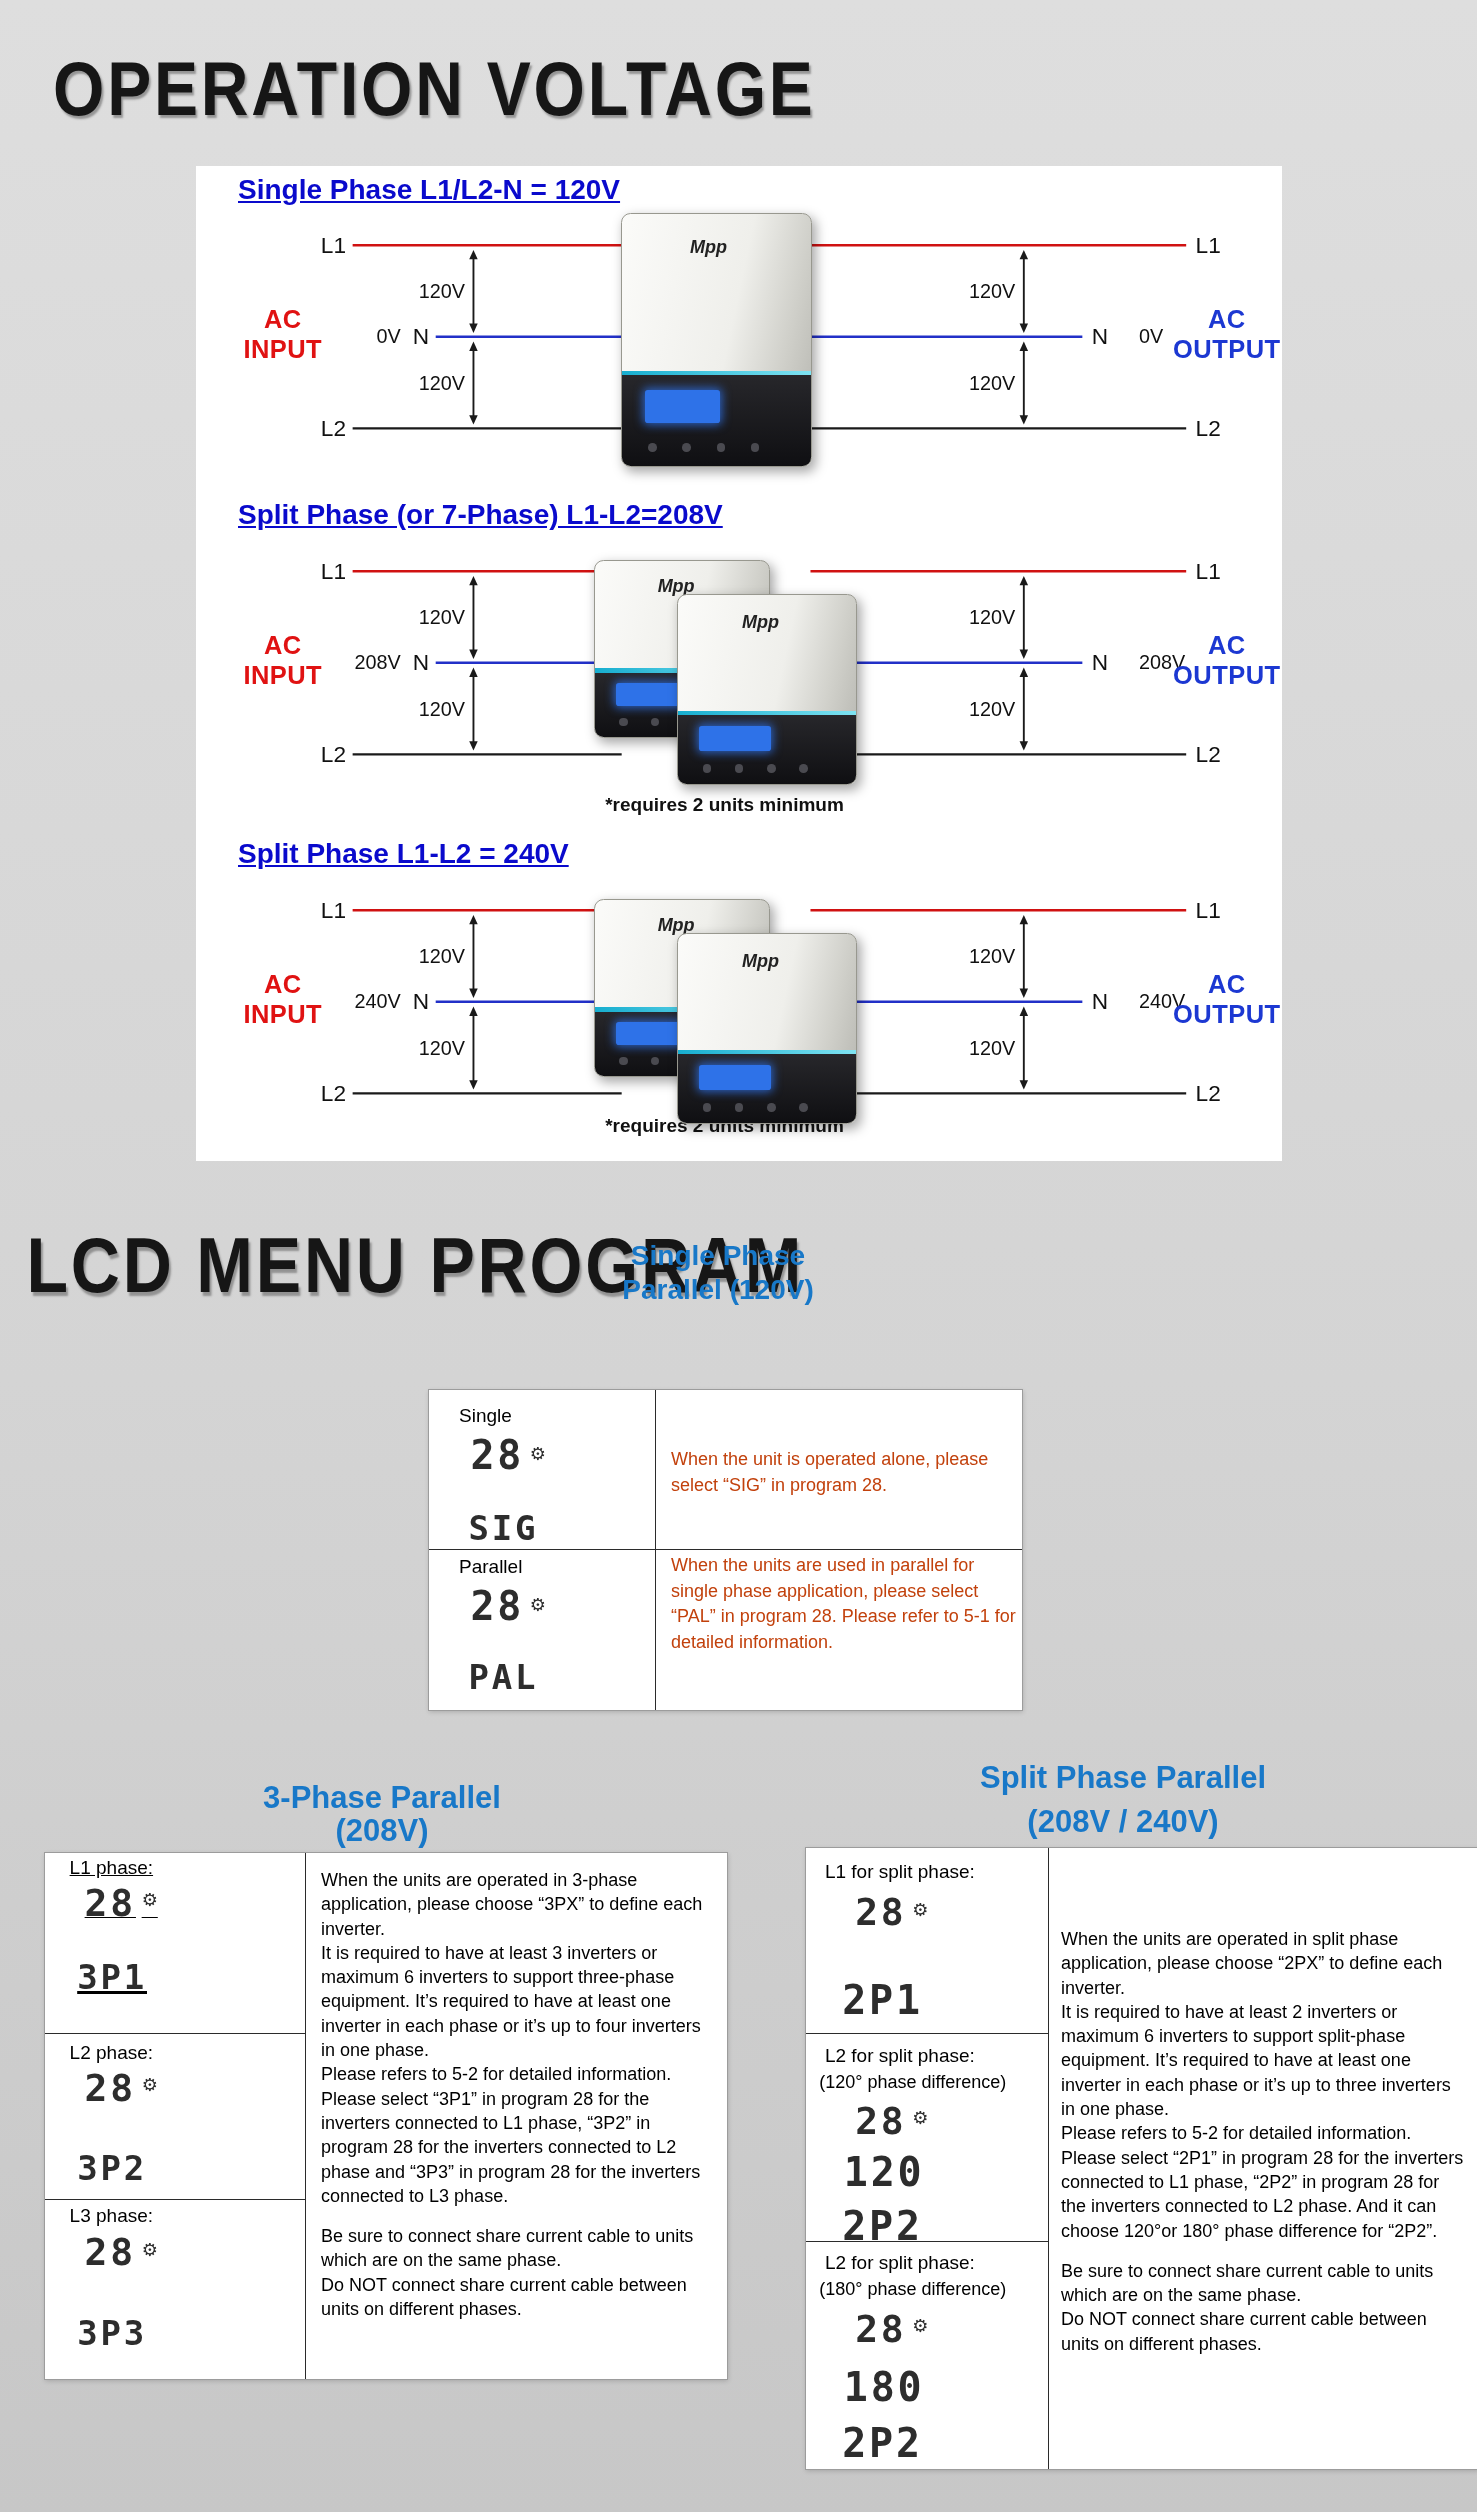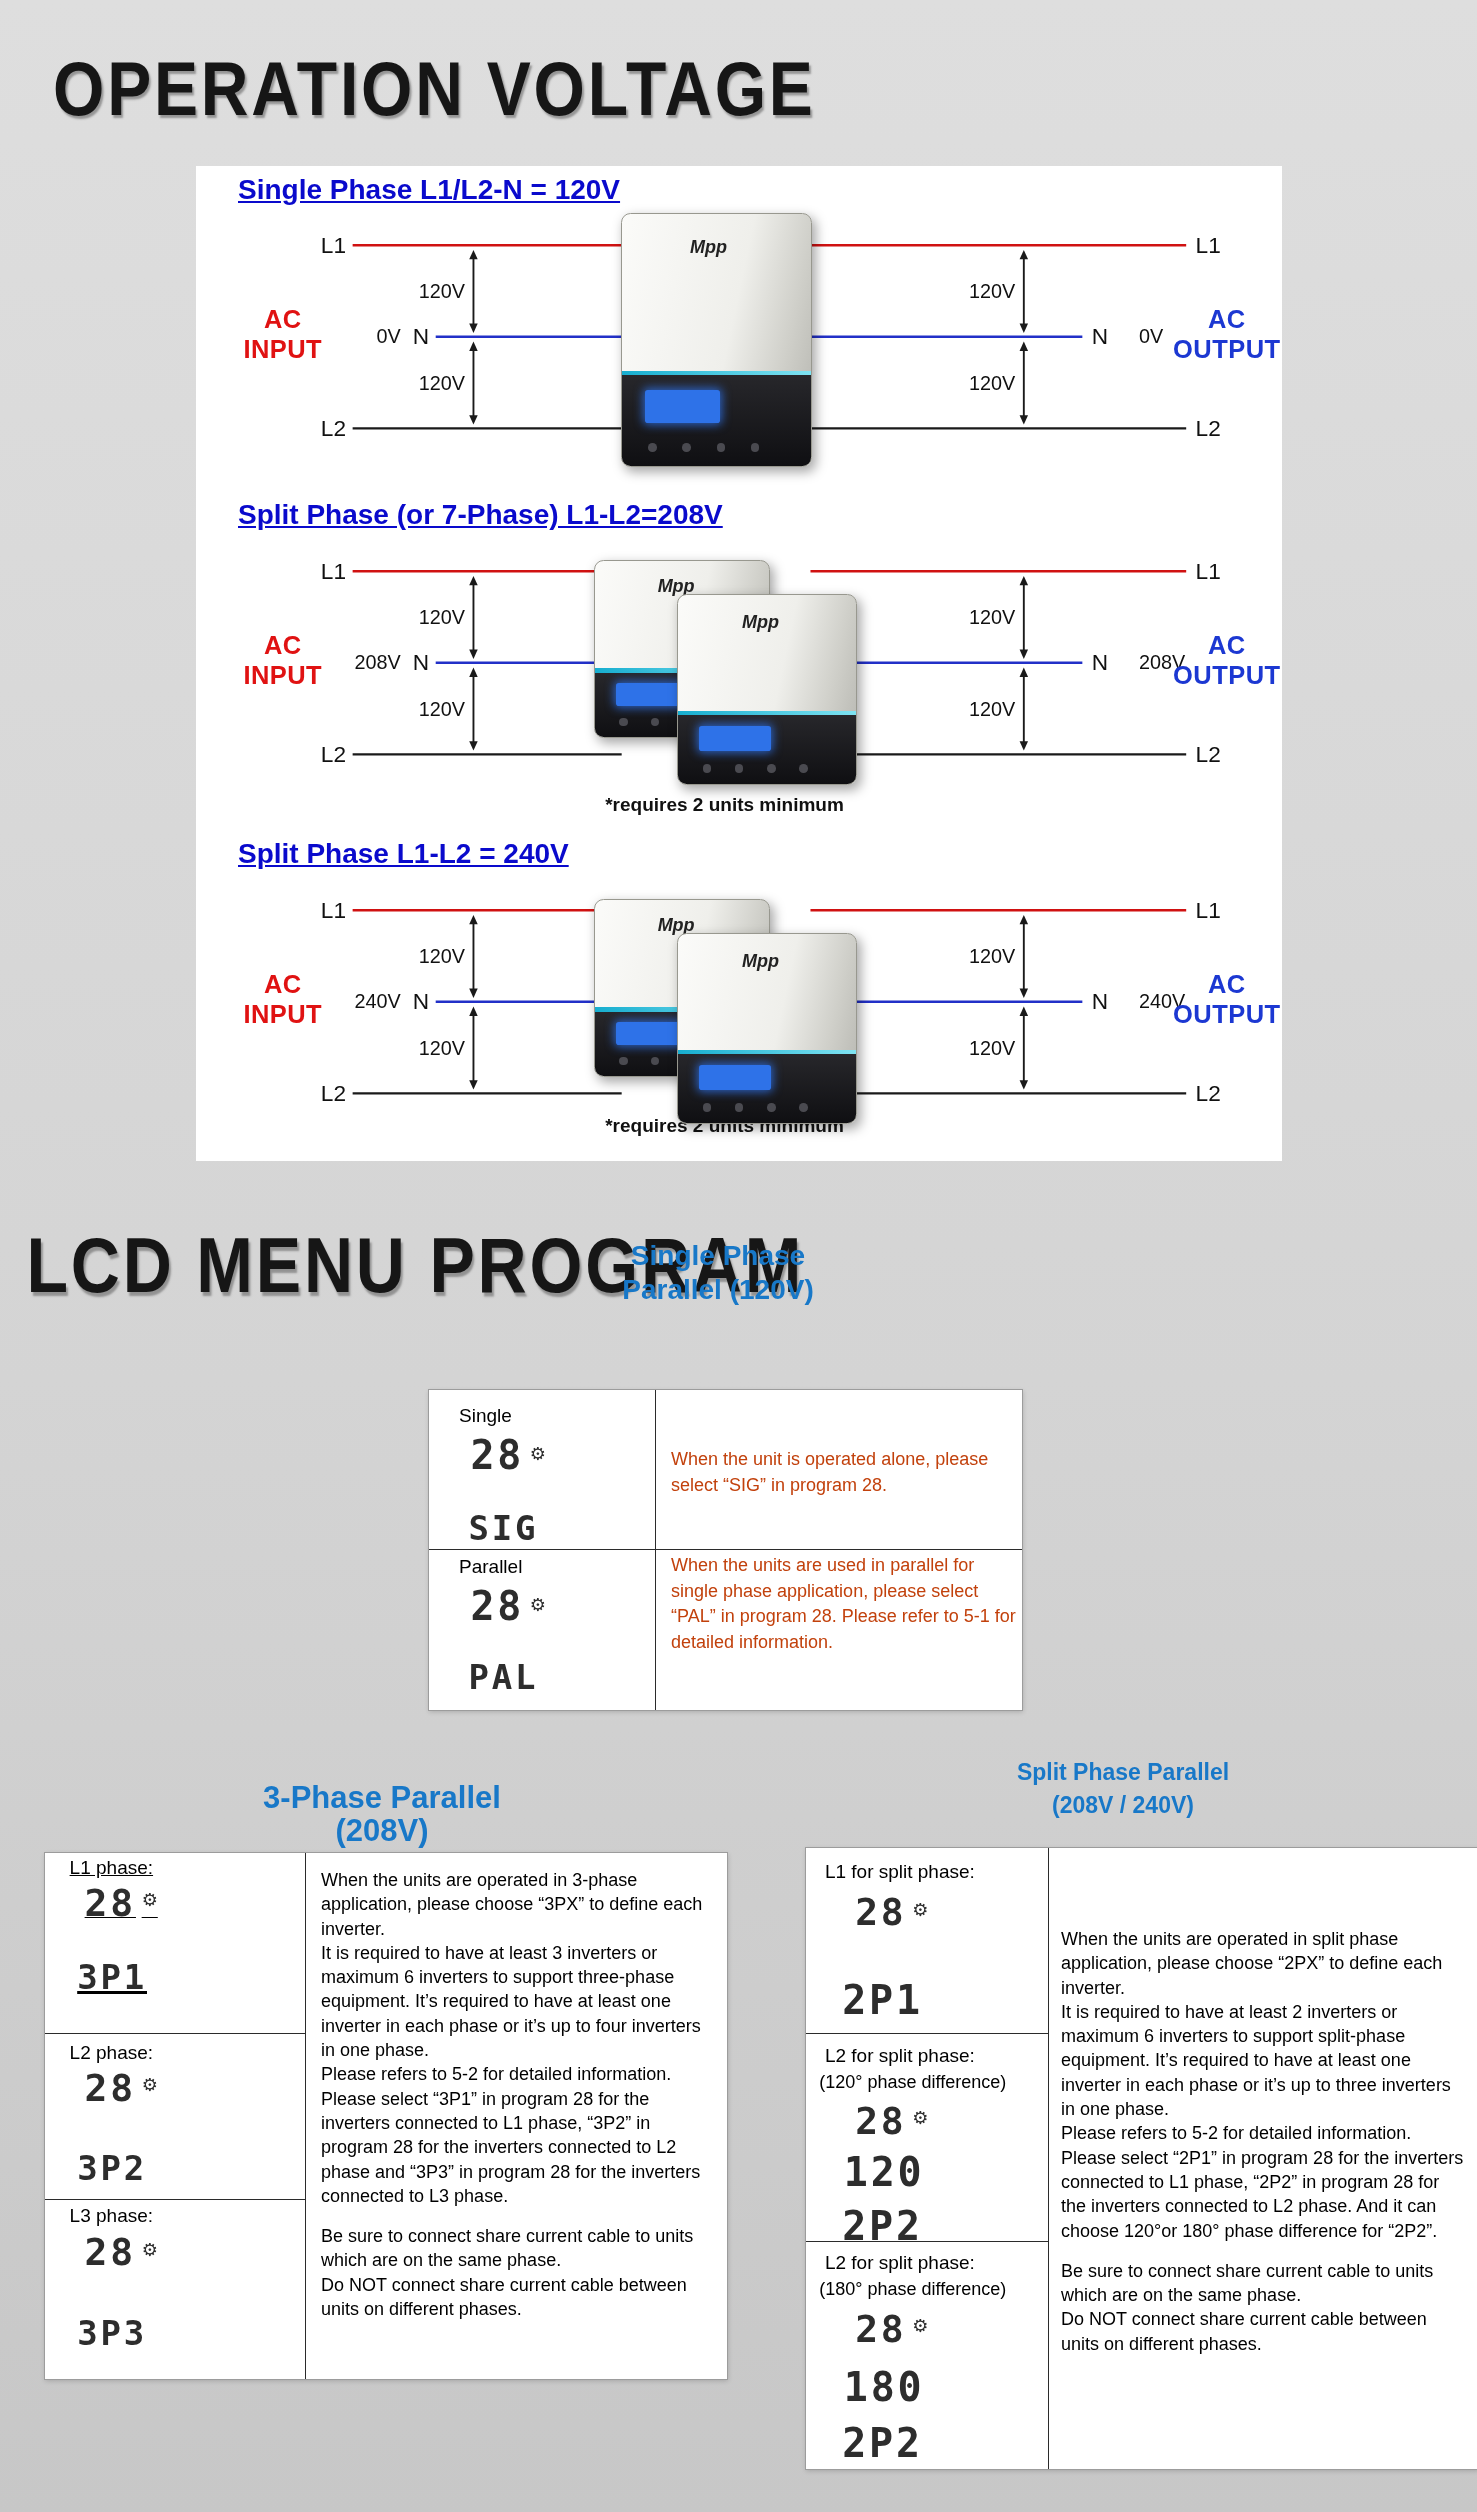--- a/index.html
+++ b/index.html
@@ -41,21 +41,21 @@
         background:linear-gradient(180deg,#27272b,#0f0f12);}
   .dev-screen{position:absolute;left:12%;top:16%;width:40%;height:36%;background:#2e72e8;border-radius:2.8px;
         box-shadow:0 0 9.5px 1.9px rgba(46,114,232,.8);}
   .dev-btn{position:absolute;bottom:16%;width:8.5px;height:8.5px;border-radius:50%;background:#4a4a50;}
   .b1{left:14%}.b2{left:32%}.b3{left:50%}.b4{left:68%}
 
   
   .sec-heading{position:absolute;text-align:center;font-weight:bold;color:#1878c8;}
   #head-single{left:434px;top:1239px;width:568px;font-size:28px;line-height:1.2;}
   #head-3phase{left:98px;top:1782px;width:568px;font-size:31px;line-height:1.06;}
-  #head-split{left:839px;top:1756px;width:568px;font-size:23px;line-height:1.42;}
+  #head-split{left:839px;top:1756px;width:568px;font-size:31px;line-height:1.42;}
 
   
   .lcd-panel{position:absolute;background:#fff;border:0.9px solid #9c9c9c;box-shadow:0.9px 1.9px 4.7px rgba(0,0,0,.18);}
   .vdiv{position:absolute;width:0.9px;background:#2b2b2b;}
   .hdiv{position:absolute;height:0.9px;background:#2b2b2b;}
   .lcd-mode{font-size:19px;color:#000;line-height:1.2;}
   .lcd-sub{font-size:18px;color:#000;line-height:1.2;}
   .seg{font-family:"DejaVu Sans Mono",monospace;font-weight:bold;color:#2d2d2d;letter-spacing:2.8px;}
   .seg-num{font-size:40px;line-height:1;}
   .seg-code{font-size:34px;line-height:1;}

